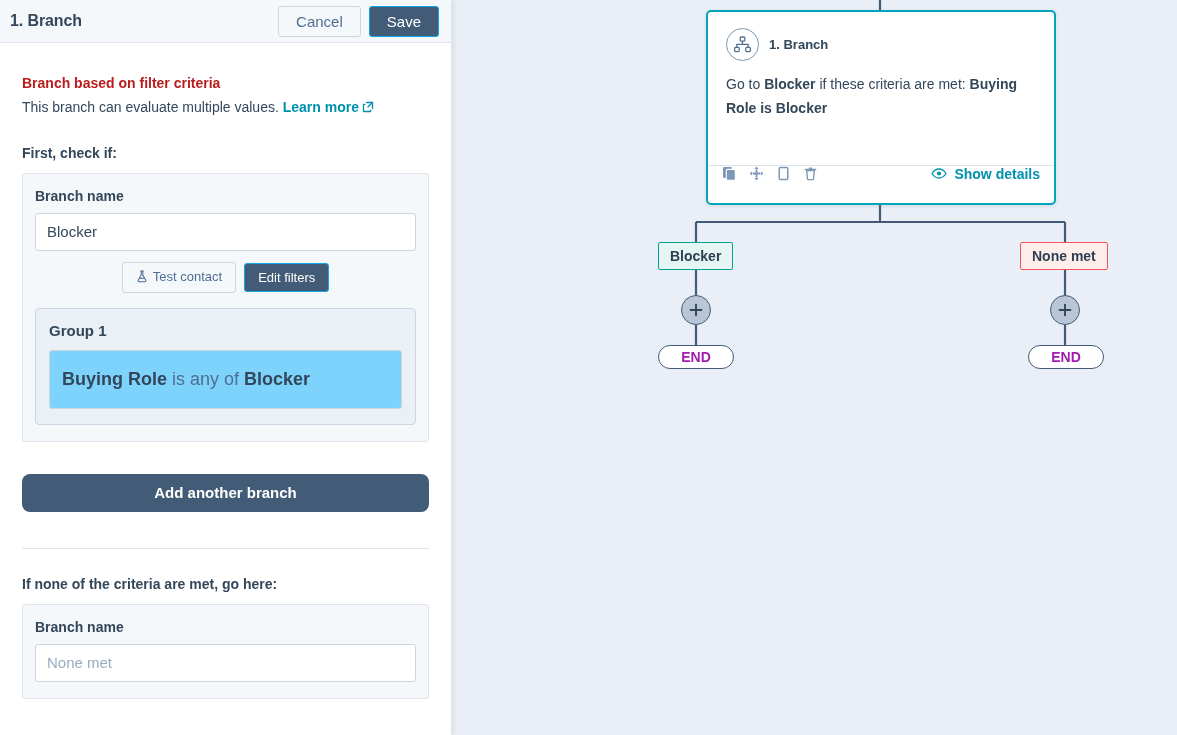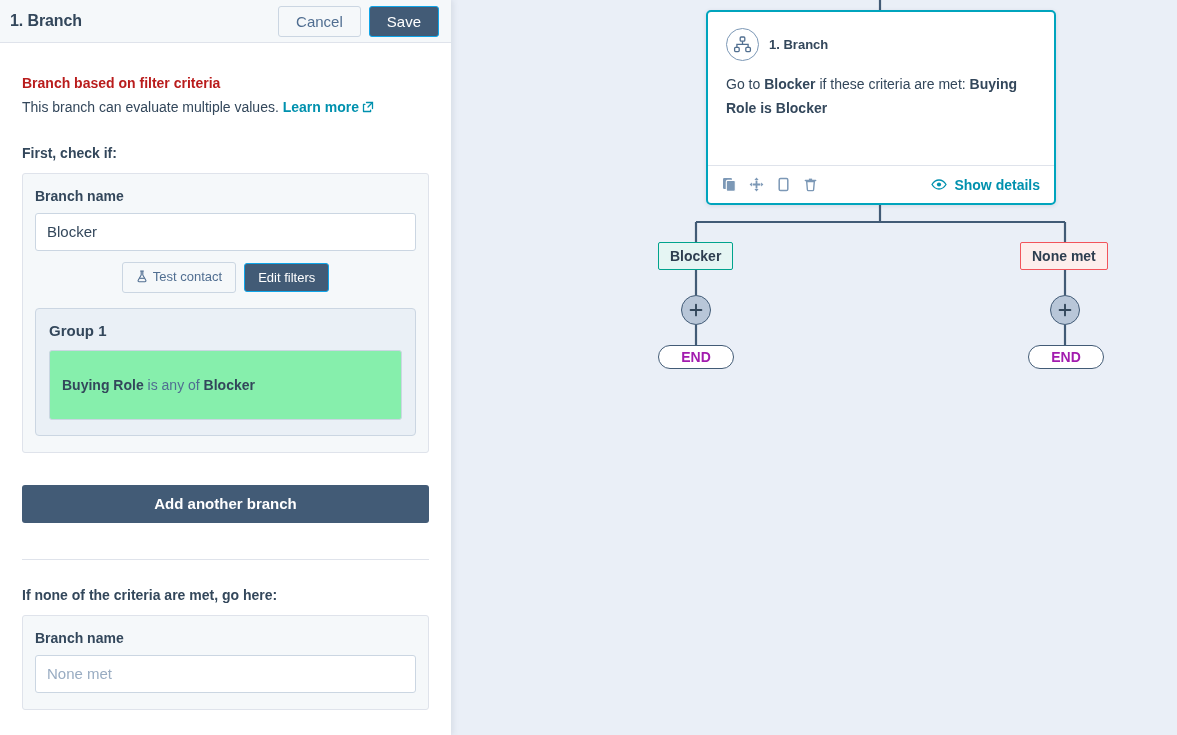--- a/index.html
+++ b/index.html
@@ -129,35 +129,35 @@
     margin-top: 15px;
     border: 1px solid #cbd6e2;
     background: #eaf0f6;
     border-radius: 4px;
     padding: 13px 13px 15px 13px;
   }
   .group-title { font-size: 15px; font-weight: bold; color: #33475b; }
   .filter-pill {
     margin-top: 11px;
     border: 1px solid #cbd6e2;
-    background: #86efac;
+    background: #7dd3fc;
     border-radius: 3px;
-    padding: 26px 12px;
-    font-size: 14px; color: #506e91;
+    padding: 18px 12px;
+    font-size: 18px; color: #506e91;
   }
   .filter-pill b { color: #33475b; }
 
   #add-branch-btn {
     display: block;
     width: 100%;
     margin-top: 32px;
     background: #425b76;
     color: #ffffff;
     border: none;
-    border-radius: 3px;
+    border-radius: 8px;
     height: 38px;
     font-family: "Liberation Sans", sans-serif;
     font-size: 15px; font-weight: bold;
     cursor: pointer;
   }
   .divider { border-top: 1px solid #dfe3eb; margin-top: 36px; }
 
   
   #canvas {
     position: absolute; left: 451px; top: 0;
@@ -186,21 +186,21 @@
   .card-head-title { font-size: 13px; font-weight: bold; color: #33475b; }
   .card-text {
     padding: 12px 30px 0 18px;
     font-size: 14px; color: #33475b; line-height: 1.7;
   }
   .card-text b { font-weight: bold; }
   .card-footer {
     position: absolute; left: 0; right: 0; bottom: 0;
     height: 38px;
     border-top: 1px solid #dfe3eb;
-    display: flex; align-items: center;
+    display: flex; align-items: flex-start;
     padding: 0 14px;
   }
   .footer-icons { display: flex; align-items: center; gap: 12px; }
   .footer-icon { cursor: pointer; display: flex; }
   .show-details {
     margin-left: auto;
     display: flex; align-items: center; gap: 7px;
     color: #0091ae; font-size: 14px; font-weight: bold; cursor: pointer;
   }
 

